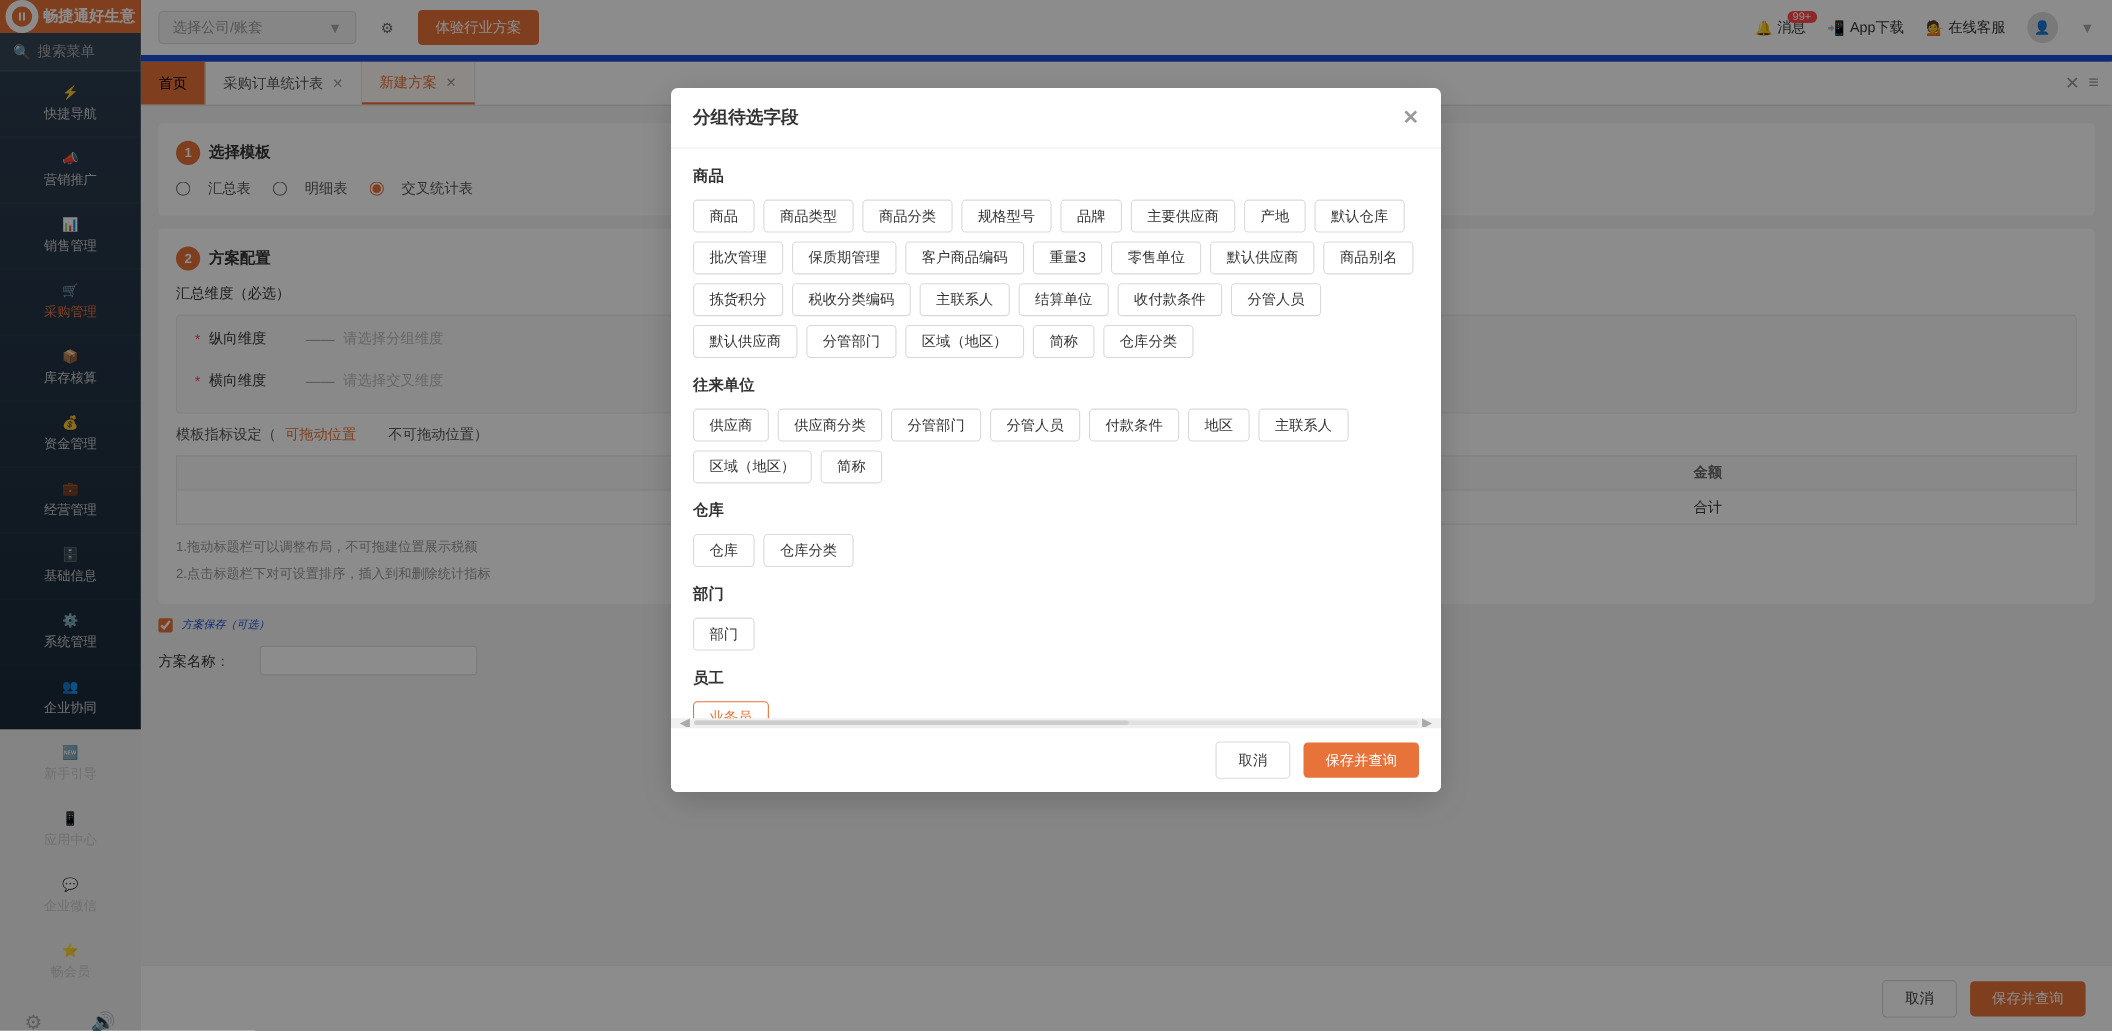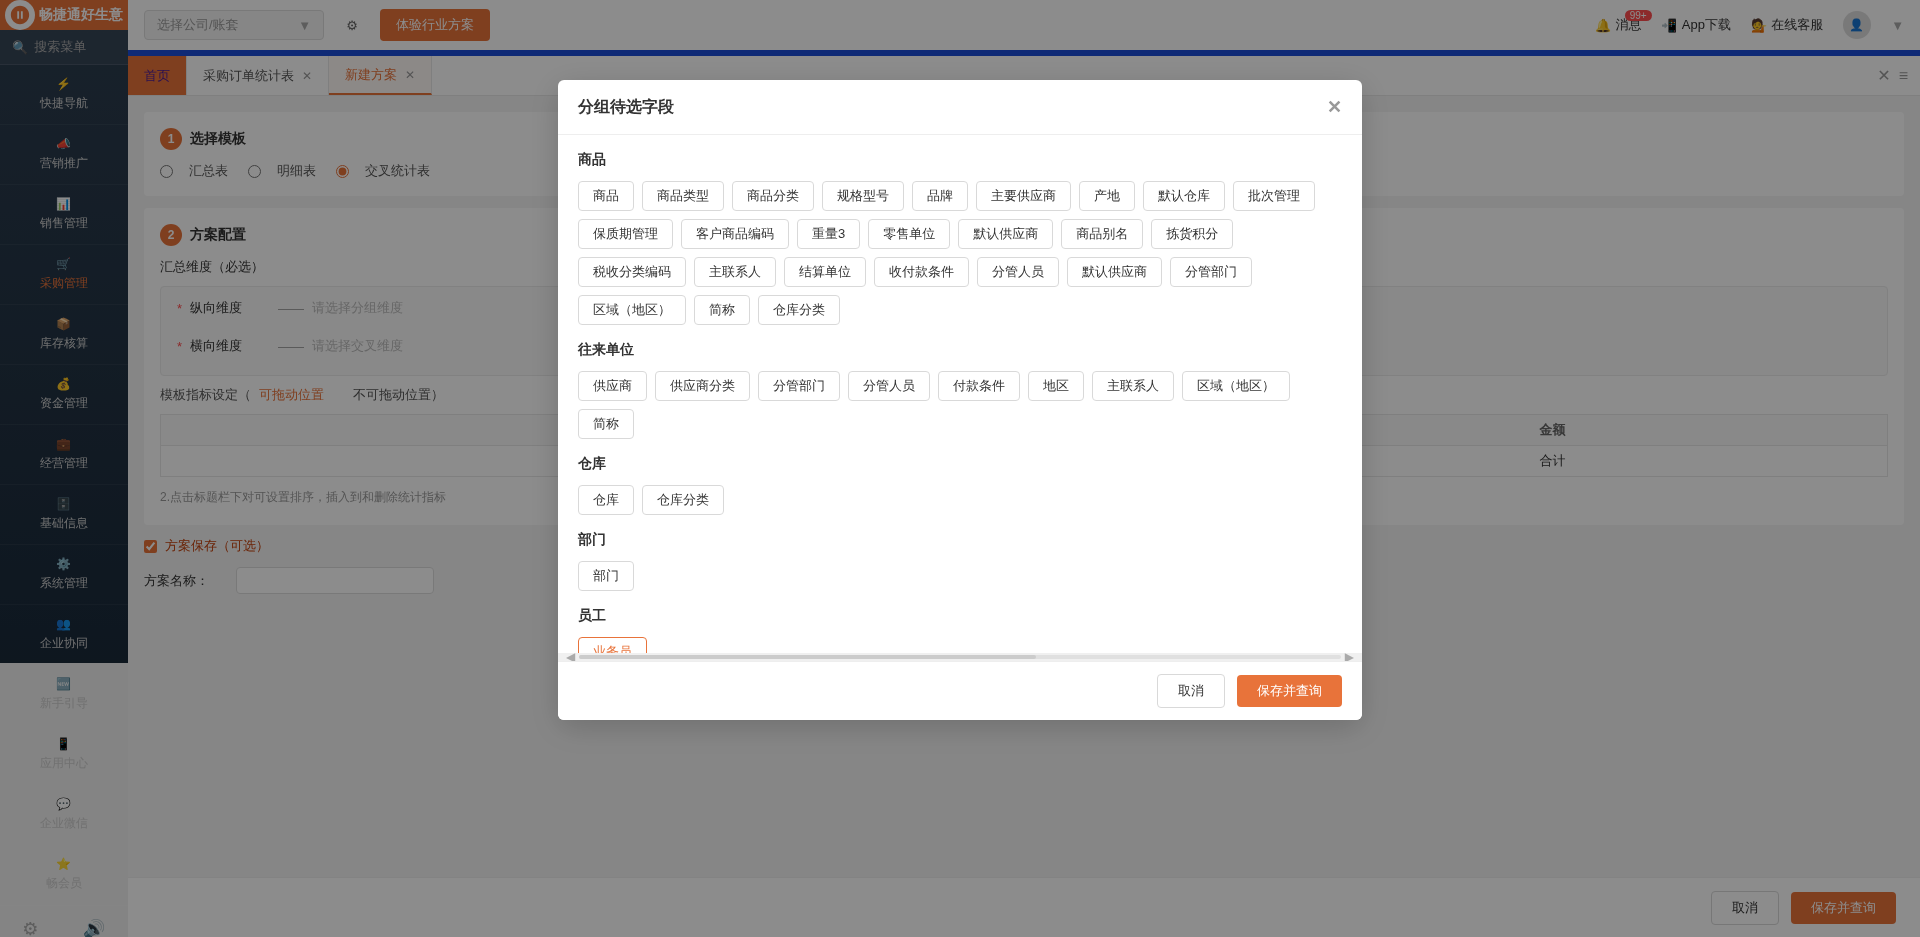--- a/index.html
+++ b/index.html
@@ -57,21 +57,21 @@
       position: fixed; left: 128px; top: 56px; right: 0; height: 40px;
       background: #fff; display: flex; align-items: stretch; z-index: 8;
       border-bottom: 1px solid #e8e8e8; padding: 0 0 0 0;
     }
     .navtab {
       display: flex; align-items: center; padding: 0 16px; gap: 8px; font-size: 13px;
       color: #555; cursor: pointer; border-right: 1px solid #e8e8e8; white-space: nowrap; position: relative;
     }
     .navtab.active { color: #e8733a; background: #fff9f6; border-bottom: 2px solid #e8733a; }
     .navtab-close { color: #999; font-size: 12px; cursor: pointer; }
-    .navtab-home { background: #e8733a; color: #4c1d95; }
+    .navtab-home { background: #e8733a; color: #000000; }
     .navtabs-right { margin-left: auto; display: flex; align-items: center; padding: 0 12px; gap: 8px; color: #999; }
 
     
     .main-content {
       position: fixed; left: 128px; top: 96px; right: 0; bottom: 0;
       background: #f5f5f5; overflow: hidden;
     }
     .page-container {
       padding: 16px; height: 100%; overflow-y: auto;
     }
@@ -101,30 +101,30 @@
 
     .indicator-bar { display: flex; align-items: center; gap: 8px; margin: 10px 0; font-size: 13px; color: #555; }
     .stats-table { width: 100%; border-collapse: collapse; }
     .stats-table th, .stats-table td { border: 1px solid #e8e8e8; padding: 6px 12px; font-size: 13px; color: #333; text-align: center; }
     .stats-table th { background: #fafafa; color: #666; }
 
     .hints { font-size: 12px; color: #999; line-height: 2; margin-top: 8px; }
 
     .save-section { display: flex; align-items: center; gap: 8px; margin-top: 12px; }
     .save-checkbox { accent-color: #e8733a; }
-    .save-label { font-size: 13px; color: #c2410c; }
+    .save-label { font-size: 10px; color: #1d4ed8; font-style: italic; }
     .save-input { border: 1px solid #ddd; border-radius: 4px; padding: 5px 10px; font-size: 13px; min-width: 160px; }
 
     
     .modal-overlay {
       position: fixed; inset: 0; background: rgba(0,0,0,0.45); z-index: 100;
       display: flex; align-items: flex-start; justify-content: center; padding-top: 80px;
     }
     .modal {
-      background: #fff; border-radius: 6px; width: 804px; max-height: 640px;
+      background: #fff; border-radius: 6px; width: 700px; max-height: 640px;
       display: flex; flex-direction: column; box-shadow: 0 8px 32px rgba(0,0,0,0.18);
       overflow: hidden;
     }
     .modal-header {
       display: flex; align-items: center; justify-content: space-between;
       padding: 16px 20px; border-bottom: 1px solid #eee; font-size: 16px; font-weight: bold; color: #333;
       flex-shrink: 0;
     }
     .modal-close { cursor: pointer; color: #999; font-size: 18px; }
     .modal-body {
@@ -373,20 +373,21 @@
           <tbody>
             <tr>
               <td>合计</td>
               <td>合计</td>
             </tr>
           </tbody>
         </table>
       </div>
 
       <div class="hints">
+        <div>1.拖动标题栏可以调整布局，不可拖建位置展示税额</div>
         <div>2.点击标题栏下对可设置排序，插入到和删除统计指标</div>
       </div>
     </div>
 
     <div class="save-section">
       <input type="checkbox" checked="" class="save-checkbox" style="">
       <span class="save-label">方案保存（可选）</span>
     </div>
     <div class="form-row" style="margin-top:12px;">
       <span class="form-label">方案名称：</span>

